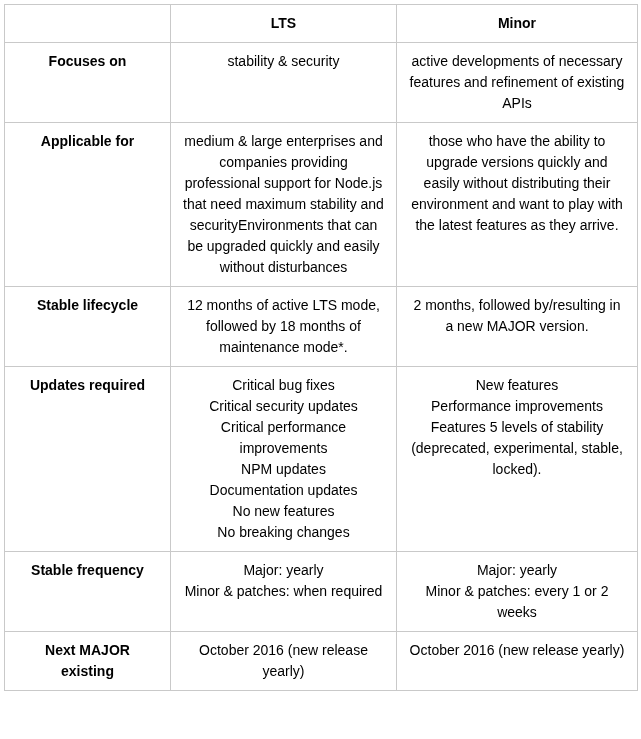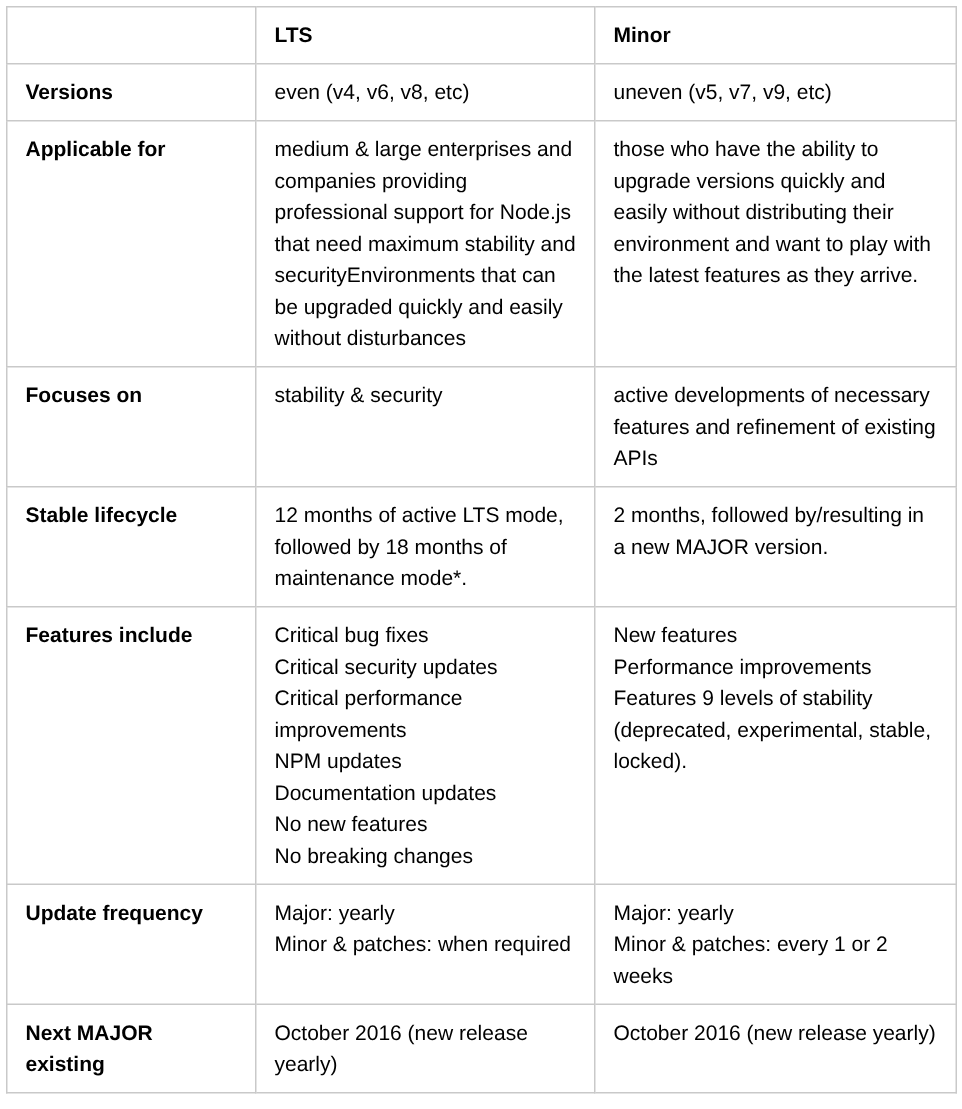--- a/index.html
+++ b/index.html
@@ -23,21 +23,21 @@
   col.c-label  { width: 166px; }
   col.c-lts    { width: 226px; }
   col.c-stable { width: 241px; }
   table.compare th,
   table.compare td {
     border: 1px solid #c9c9c9;
     padding: 8px 12px;
     font-size: 14px;
     line-height: 21px;
     color: #000000;
-    text-align: left;
+    text-align: center;
     vertical-align: top;
     white-space: pre-line;
     word-wrap: break-word;
   }
   table.compare th,
   table.compare td.row-label {
     font-weight: bold;
   }
 </style>
 </head>
@@ -52,54 +52,49 @@
     </colgroup>
     <thead>
       <tr>
         <th></th>
         <th>LTS</th>
         <th>Minor</th>
       </tr>
     </thead>
     <tbody>
       <tr>
-        <td class="row-label">Versions</td>
-        <td>even (v4, v6, v8, etc)</td>
-        <td>uneven (v5, v7, v9, etc)</td>
+        <td class="row-label">Focuses on</td>
+        <td>stability &amp; security</td>
+        <td>active developments of necessary features and refinement of existing APIs</td>
       </tr>
       <tr>
         <td class="row-label">Applicable for</td>
         <td>medium &amp; large enterprises and companies providing professional support for Node.js that need maximum stability and securityEnvironments that can be upgraded quickly and easily without disturbances</td>
         <td>those who have the ability to upgrade versions quickly and easily without distributing their environment and want to play with the latest features as they arrive.</td>
       </tr>
       <tr>
-        <td class="row-label">Focuses on</td>
-        <td>stability &amp; security</td>
-        <td>active developments of necessary features and refinement of existing APIs</td>
-      </tr>
-      <tr>
         <td class="row-label">Stable lifecycle</td>
         <td>12 months of active LTS mode, followed by 18 months of maintenance mode*.</td>
         <td>2 months, followed by/resulting in a new MAJOR version.</td>
       </tr>
       <tr>
-        <td class="row-label">Features include</td>
+        <td class="row-label">Updates required</td>
         <td>Critical bug fixes
 Critical security updates
 Critical performance improvements
 NPM updates
 Documentation updates
 No new features
 No breaking changes</td>
         <td>New features
 Performance improvements
-Features 9 levels of stability (deprecated, experimental, stable, locked).</td>
+Features 5 levels of stability (deprecated, experimental, stable, locked).</td>
       </tr>
       <tr>
-        <td class="row-label">Update frequency</td>
+        <td class="row-label">Stable frequency</td>
         <td>Major: yearly
 Minor &amp; patches: when required</td>
         <td>Major: yearly
 Minor &amp; patches: every 1 or 2 weeks</td>
       </tr>
       <tr>
         <td class="row-label">Next MAJOR existing</td>
         <td>October 2016 (new release yearly)</td>
         <td>October 2016 (new release yearly)</td>
       </tr>

